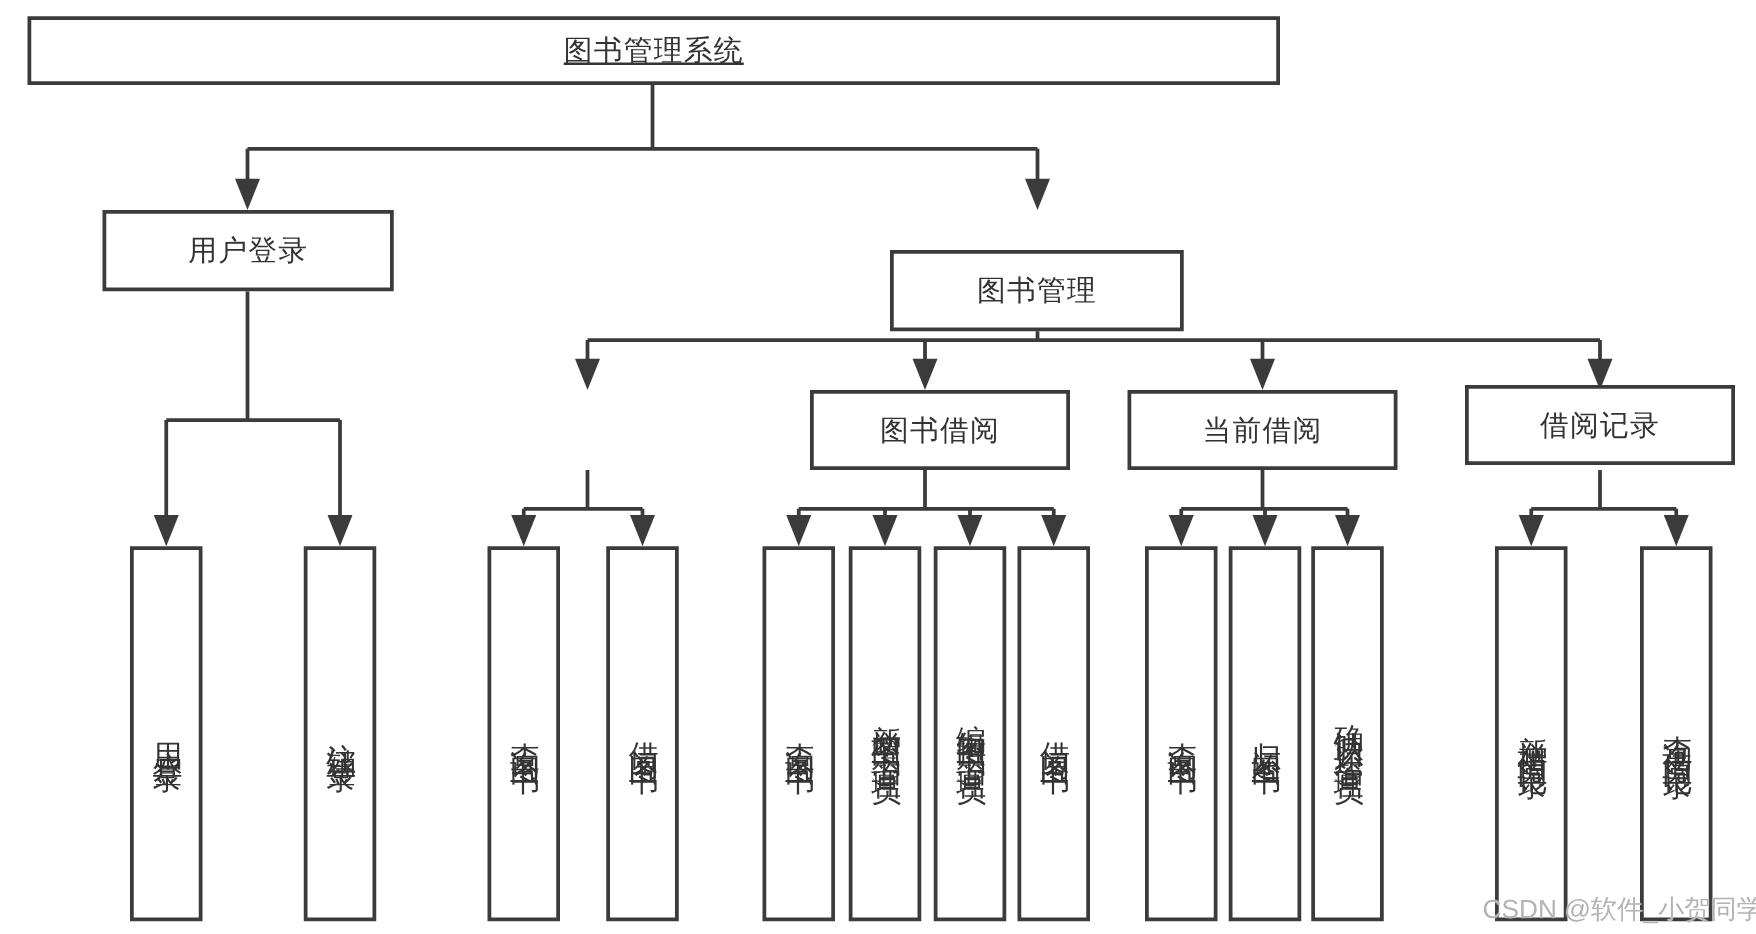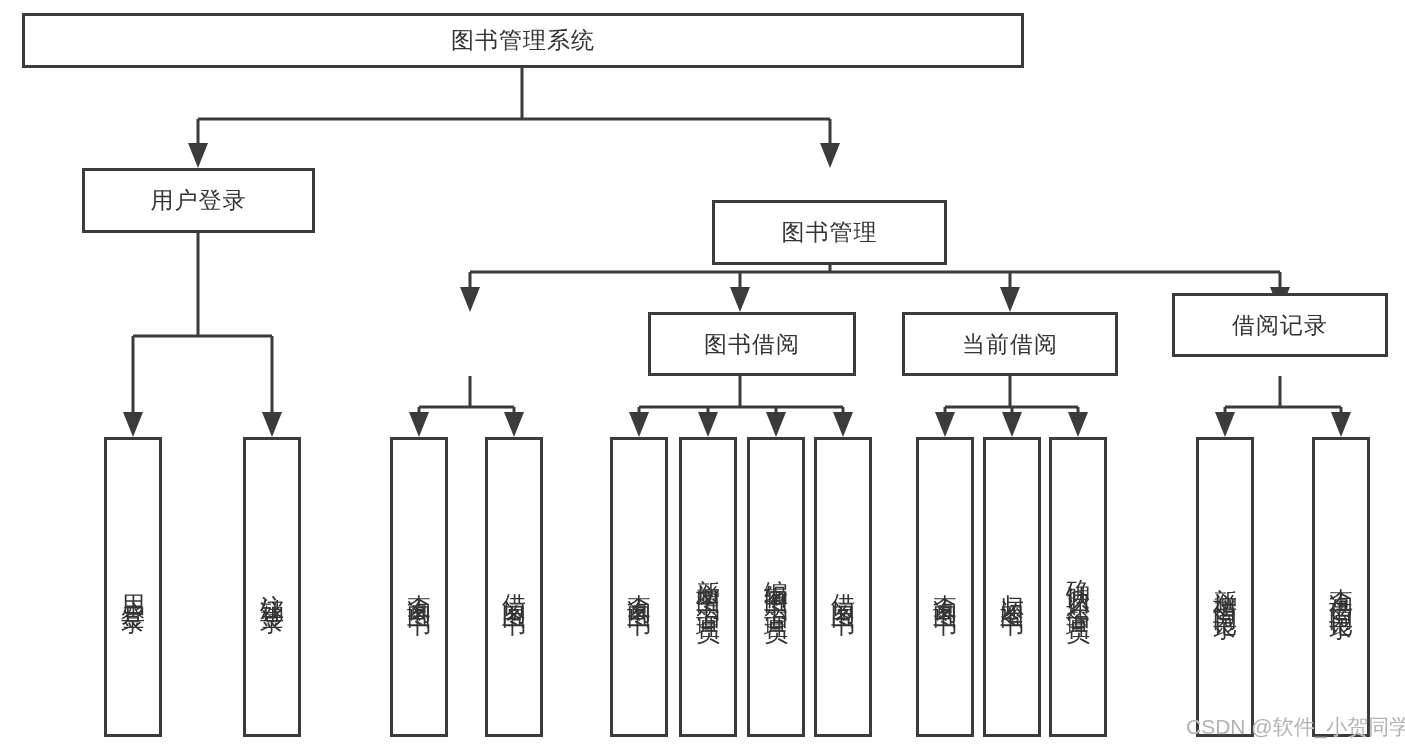--- a/index.html
+++ b/index.html
@@ -97,28 +97,28 @@
       <path d="M766 412 H786 L776 437 Z"></path>
       <path d="M833 412 H853 L843 437 Z"></path>
       <path d="M935 412 H955 L945 437 Z"></path>
       <path d="M1002 412 H1022 L1012 437 Z"></path>
       <path d="M1068 412 H1088 L1078 437 Z"></path>
       <path d="M1215 412 H1235 L1225 437 Z"></path>
       <path d="M1331 412 H1351 L1341 437 Z"></path>
     </g>
   </svg>
 
-  <div class="box" style="left:22px; top:13px; width:1002px; height:55px;">图书管理系统</div>
+  <div class="box" style="left:22px; top:13px; width:1002px; height:55px;text-decoration:underline;">图书管理系统</div>
 
   <div class="box" style="left:82px; top:168px; width:233px; height:65px;">用户登录</div>
   <div class="box" style="left:712px; top:168px; width:235px; height:65px;margin-top:32px;">图书管理</div>
 
   <div class="box" style="left:648px; top:312px; width:208px; height:64px;">图书借阅</div>
   <div class="box" style="left:902px; top:312px; width:216px; height:64px;font-family:Liberation Mono, monospace;">当前借阅</div>
-  <div class="box" style="left:1172px; top:293px; width:216px; height:64px;">借阅记录</div>
+  <div class="box" style="left:1172px; top:308px; width:216px; height:64px;">借阅记录</div>
 
   <div class="leaf" style="left:104px;">
     <span class="vtext">用户登录</span>
   </div>
   <div class="leaf" style="left:243px;">
     <span class="vtext">注销登录</span>
   </div>
 
   <div class="leaf" style="left:390px;">
     <span class="vtext">查询图书</span>

